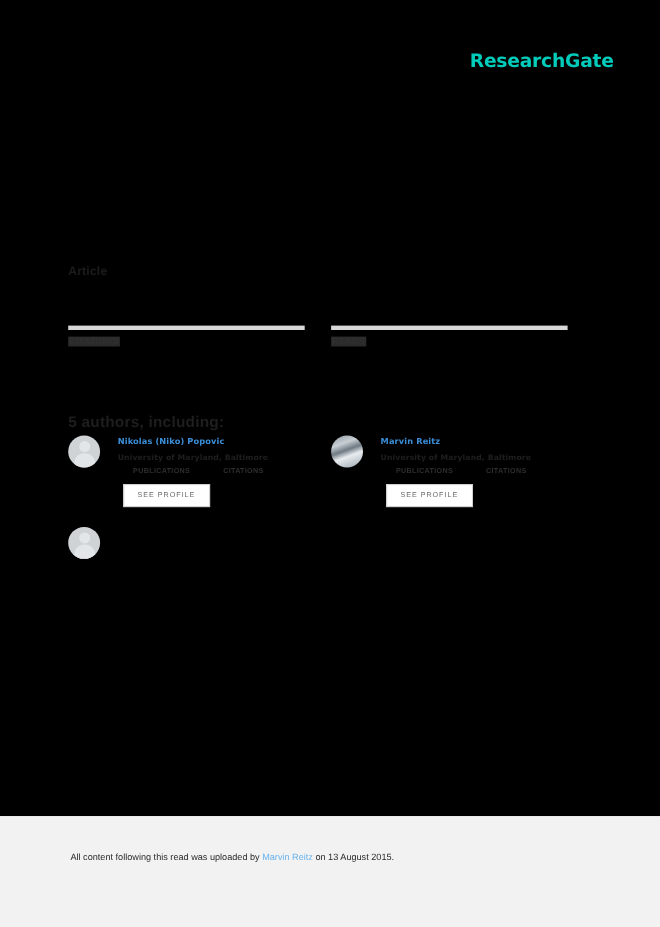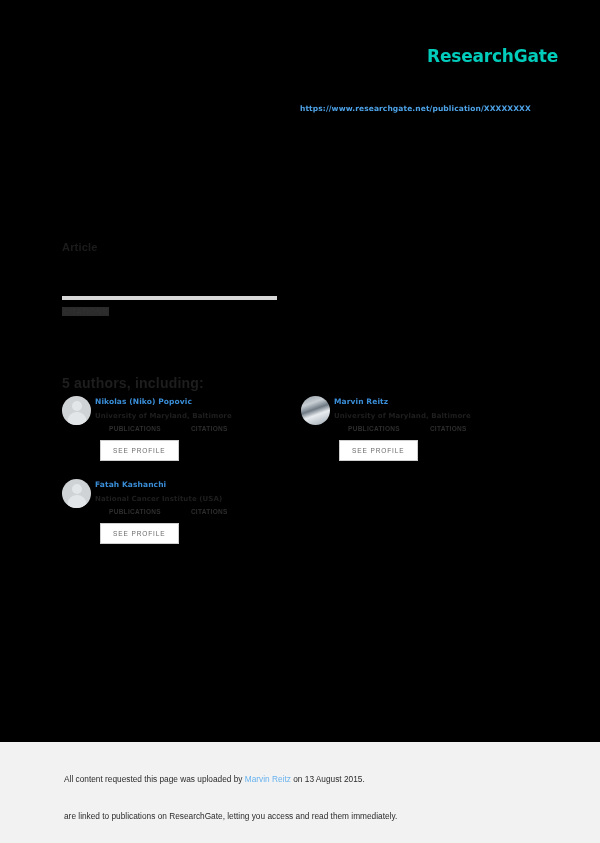--- a/index.html
+++ b/index.html
@@ -63,21 +63,21 @@
   .authors-head{
     position:absolute;left:62px;top:375px;
     font-size:14px;font-weight:bold;color:#1e1e1e;
     letter-spacing:0.2px;
   }
   .author-grid{
     position:absolute;left:62px;top:396px;width:455px;
   }
   .author-row{display:flex;gap:24px;}
   .author-card{width:215px;position:relative;margin-bottom:18px;}
-  .author-inner{display:flex;gap:4px;}
+  .author-inner{display:flex;gap:16px;}
 
   .avatar{
     width:29px;height:29px;border-radius:50%;
     flex:0 0 29px;
     background:#cfd3d6;
     position:relative;overflow:hidden;
   }
   .avatar .head{
     position:absolute;left:50%;top:5px;transform:translateX(-50%);
     width:10px;height:10px;border-radius:50%;background:#e3e6e8;
@@ -137,28 +137,31 @@
 </style>
 </head>
 <body>
 
 <div class="page">
 
   <div class="doc-area">
 
     <div class="rg-logo">ResearchGate</div>
 
-    <a class="rg-url" href="#">https://www.researchgate.net/publication/XXXXXXXX</a>
 
     <div class="article-type">Article</div>
 
     <div class="metrics">
       <div class="metric-col">
         <div class="metric-rule"></div>
         <div class="metric-label">CITATIONS</div>
+      </div>
+      <div class="metric-col">
+        <div class="metric-rule"></div>
+        <div class="metric-label">READS</div>
       </div>
     </div>
 
     <div class="authors-head">5 authors, including:</div>
 
     <div class="author-grid">
 
       <div class="author-row">
 
         <div class="author-card">
@@ -199,39 +202,29 @@
       </div>
 
       <div class="author-row">
 
         <div class="author-card">
           <div class="author-inner">
             <div class="avatar">
               <div class="head"></div>
                 <div class="body"></div>
             </div>
-            <div class="author-text">
-              <div class="author-name">Fatah Kashanchi</div>
-              <div class="author-affil">National Cancer Institute (USA)</div>
-              <div class="author-stats">
-                <span class="stat-label">PUBLICATIONS</span>
-                <span class="stat-label">CITATIONS</span>
-              </div>
-              <div class="see-profile">SEE PROFILE</div>
-            </div>
           </div>
         </div>
 
         <div class="author-card"></div>
 
       </div>
 
     </div>
   </div>
 
   <div class="footer">
     <div class="footer-line f1">
-      <span>All content requested this page was uploaded by </span><span class="link-blue">Marvin Reitz</span><span> on 13 August 2015.</span>
+      <span>All content following this read was uploaded by </span><span class="link-blue">Marvin Reitz</span><span> on 13 August 2015.</span>
     </div>
-    <div class="footer-line f3">are linked to publications on ResearchGate, letting you access and read them immediately.</div>
   </div>
 
 </div>
 
 </body></html>

